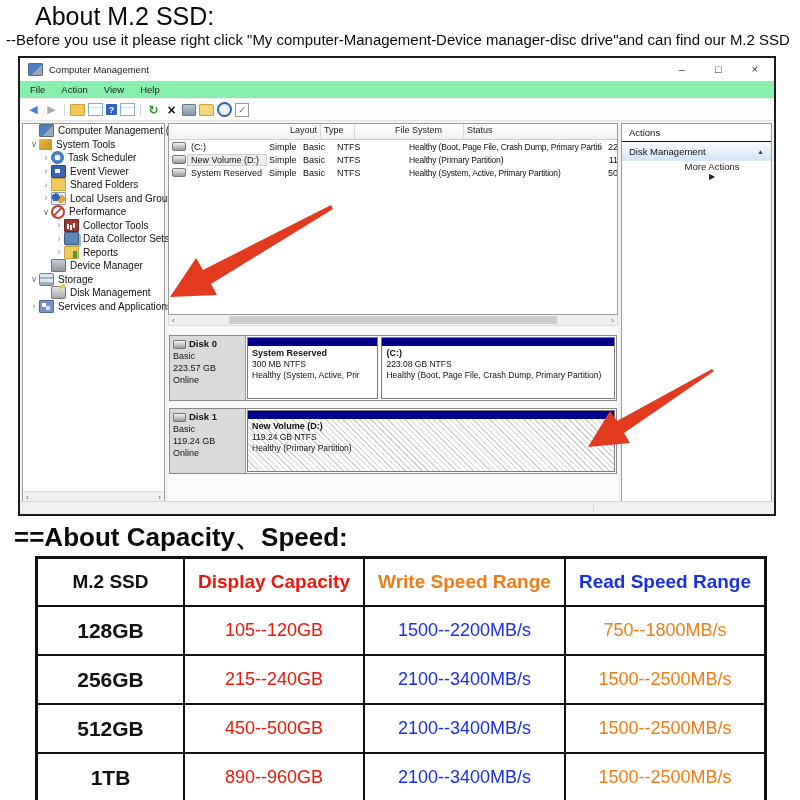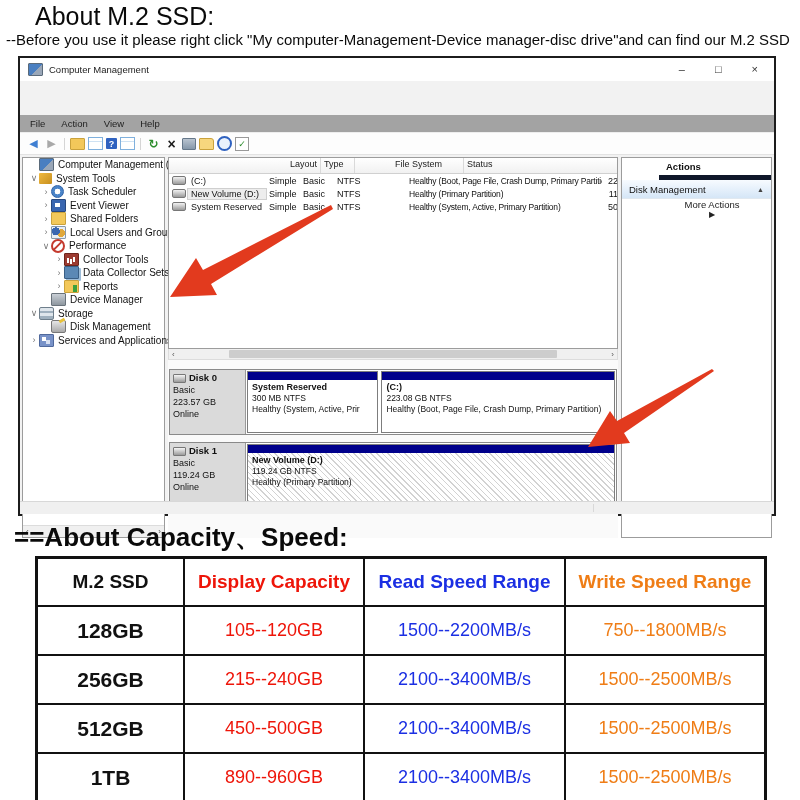--- a/index.html
+++ b/index.html
@@ -13,22 +13,22 @@
 
   
   .window{position:absolute;left:18px;top:56px;width:758px;height:460px;background:#f2f2f2;
     border:2px solid #1c1c1c;box-sizing:border-box;font-size:9px;}
   .titlebar{height:23px;background:#fff;display:flex;align-items:center;padding:0 8px;}
   .app-icon{width:13px;height:11px;margin-right:6px;background:linear-gradient(135deg,#4a7fc1 0 55%,#9aa7b8 55% 100%);
     border:1px solid #5a6a7a;border-radius:1px;}
   .win-title{font-size:9.5px;color:#222;flex:1;}
   .win-controls{display:flex;gap:30px;margin-right:8px;font-size:11px;color:#333;}
   .win-controls span{cursor:default;line-height:11px;}
-  .menubar{height:17px;background:#a3a3a3;display:flex;align-items:center;gap:16px;padding:0 10px;
-    font-size:9.5px;color:#222;border-bottom:1px solid #eee;margin-top:34px;}
+  .menubar{height:17px;background:#86efac;display:flex;align-items:center;gap:16px;padding:0 10px;
+    font-size:9.5px;color:#222;border-bottom:1px solid #eee;}
   .toolbar{height:21px;background:#fdfdfd;display:flex;align-items:center;gap:3px;padding:0 6px;
     border-bottom:1px solid #e3e3e3;}
   .tb{width:15px;height:14px;display:inline-flex;align-items:center;justify-content:center;position:relative;}
   .tb-back::before{content:"◀";color:#3f7fd2;font-size:11px;}
   .tb-fwd::before{content:"▶";color:#a9a9a9;font-size:11px;}
   .tb-sep{width:1px;height:12px;background:#d5d5d5;margin:0 2px;}
   .tb-folder{width:13px;height:10px;background:#f3c85a;border:1px solid #caa23c;border-radius:1px;}
   .tb-win,.tb-win2{width:13px;height:11px;border:1px solid #7fb0dd;background:linear-gradient(#fff 0 3px,#cfe2f3 3px 4px,#fff 4px);}
   .tb-help{width:11px;height:11px;background:#2f62c0;color:#fff;font-size:9px;font-weight:bold;
     display:inline-flex;align-items:center;justify-content:center;border-radius:1px;}
@@ -108,22 +108,22 @@
   .part-body.hatched{background:repeating-linear-gradient(45deg,#fff 0 3px,#d2d2d2 3px 4px);}
   .pt{font-weight:bold;font-size:9px;}
 
   .legend-bar{height:17px;background:#f0f0f0;border:1px solid #9c9c9c;display:flex;align-items:center;gap:10px;
     padding:0 6px;font-size:9px;font-weight:600;color:#111;box-sizing:border-box;}
   .legend-item{display:flex;align-items:center;gap:4px;}
   .swatch{width:9px;height:9px;flex:none;}
 
   
   .actions-panel{width:151px;flex:none;background:#fff;border:1px solid #9c9c9c;box-sizing:border-box;font-size:9.5px;}
-  .actions-header{height:17px;display:flex;align-items:center;padding:0 7px;font-weight:bold;color:#111;
-    border-bottom:5px solid #0f172a;margin-left:37px;}
+  .actions-header{height:17px;display:flex;align-items:center;padding:0 7px;font-weight:normal;color:#111;
+    border-bottom:1px solid #0f172a;}
   .actions-group{height:18px;display:flex;align-items:center;justify-content:space-between;padding:0 7px;
     background:linear-gradient(#f7fbff,#d5e6f7);border-bottom:1px solid #e0e8f0;color:#111;}
   .actions-group .glyph{font-size:7px;color:#444;}
   .actions-item{height:17px;display:flex;align-items:center;justify-content:space-between;padding:0 7px 0 38px;color:#222;flex-direction:column;}
   .actions-item .glyph{font-size:8px;color:#222;}
 
   .win-statusbar{position:absolute;left:0;right:0;bottom:0;height:12px;background:#f0f0f0;border-top:1px solid #d8d8d8;}
   .win-statusbar::after{content:"";position:absolute;right:180px;top:2px;bottom:2px;width:1px;background:#d8d8d8;}
 
   
@@ -415,22 +415,22 @@
   <svg class="arrows" width="800" height="800" viewBox="0 0 800 800">
     <polygon points="331,205 203,270 196,258 170,297 217,295 211,284 333,209" fill="#e23a1e"></polygon>
     <polygon points="712,369 617,421 610,411 588,447 630,443 624,433 714,371" fill="#e23a1e"></polygon>
   </svg>
 
   <div class="section2-title">==About Capacity、Speed:</div>
 
   <div class="cap-table">
     <div class="cap-cell cap-head hc0">M.2 SSD</div>
     <div class="cap-cell cap-head hc1">Display Capacity</div>
+    <div class="cap-cell cap-head hc3">Write Speed Range</div>
     <div class="cap-cell cap-head hc2">Read Speed Range</div>
-    <div class="cap-cell cap-head hc3">Write Speed Range</div>
     <div style="display:contents">
       
         <div style="display:contents">
           <div class="cap-cell cap-ssd">128GB</div>
           <div class="cap-cell cap-capacity">105--120GB</div>
           <div class="cap-cell cap-read">1500--2200MB/s</div>
           <div class="cap-cell cap-write">750--1800MB/s</div>
         </div>
       
         <div style="display:contents">

